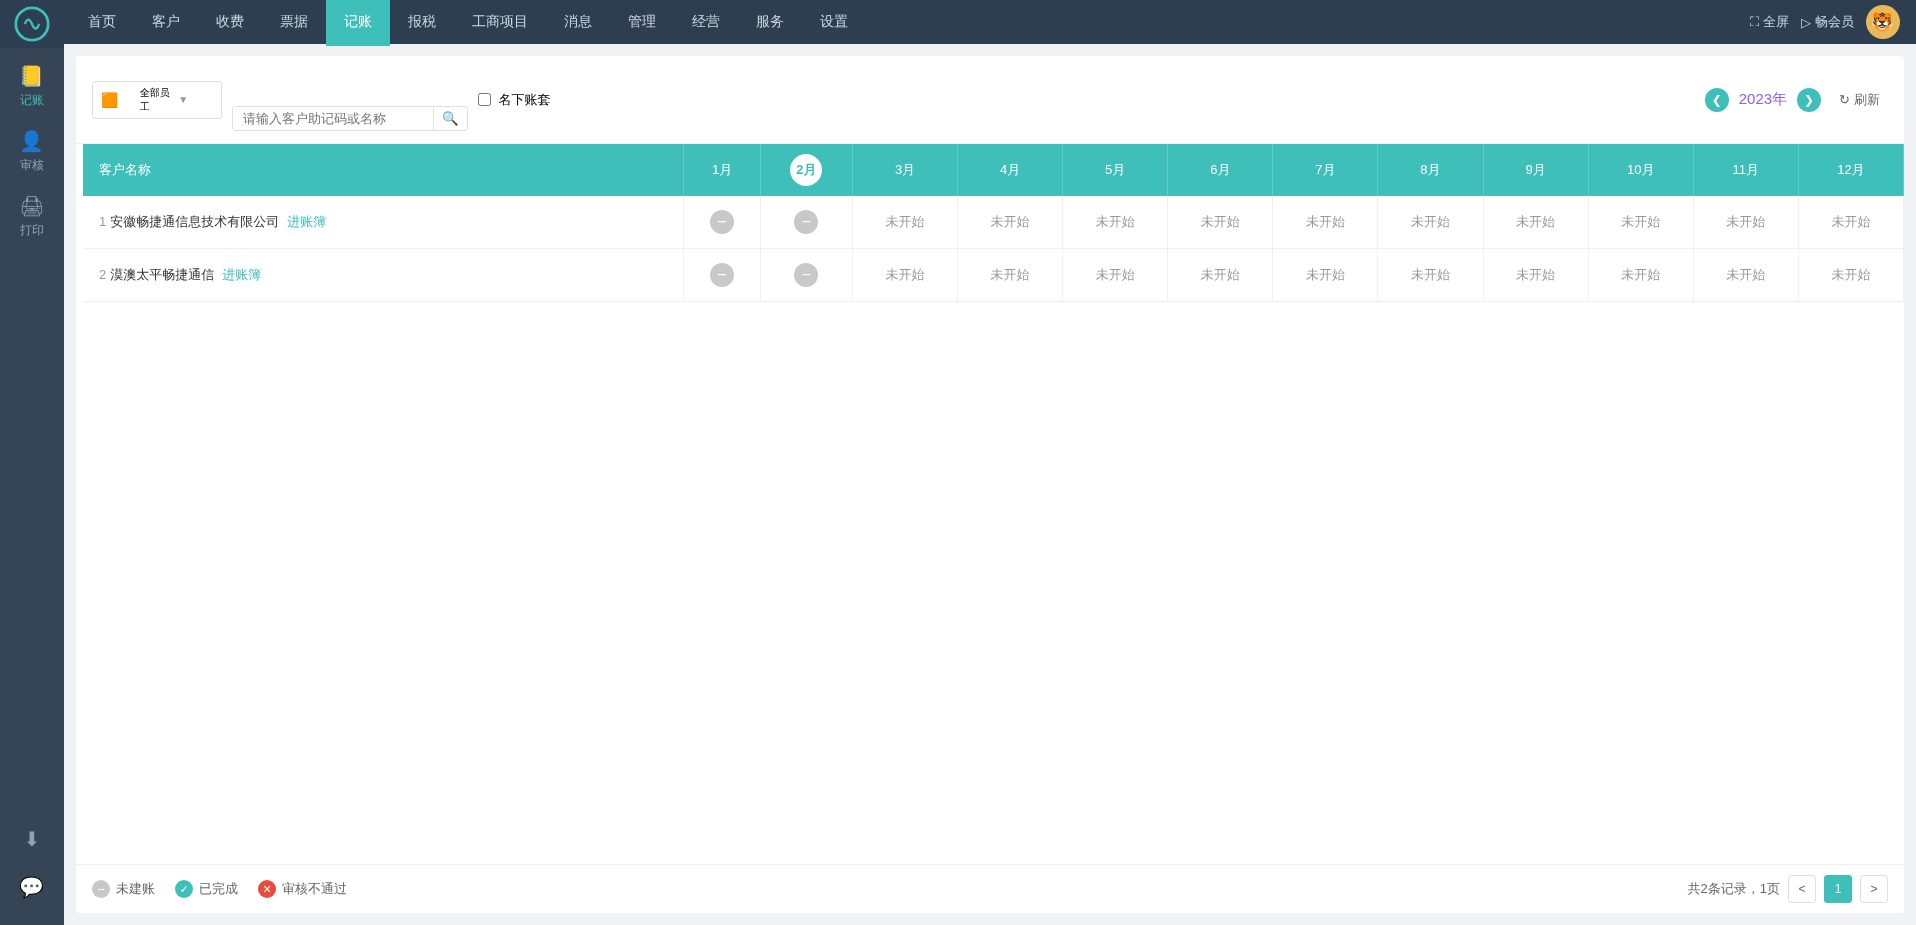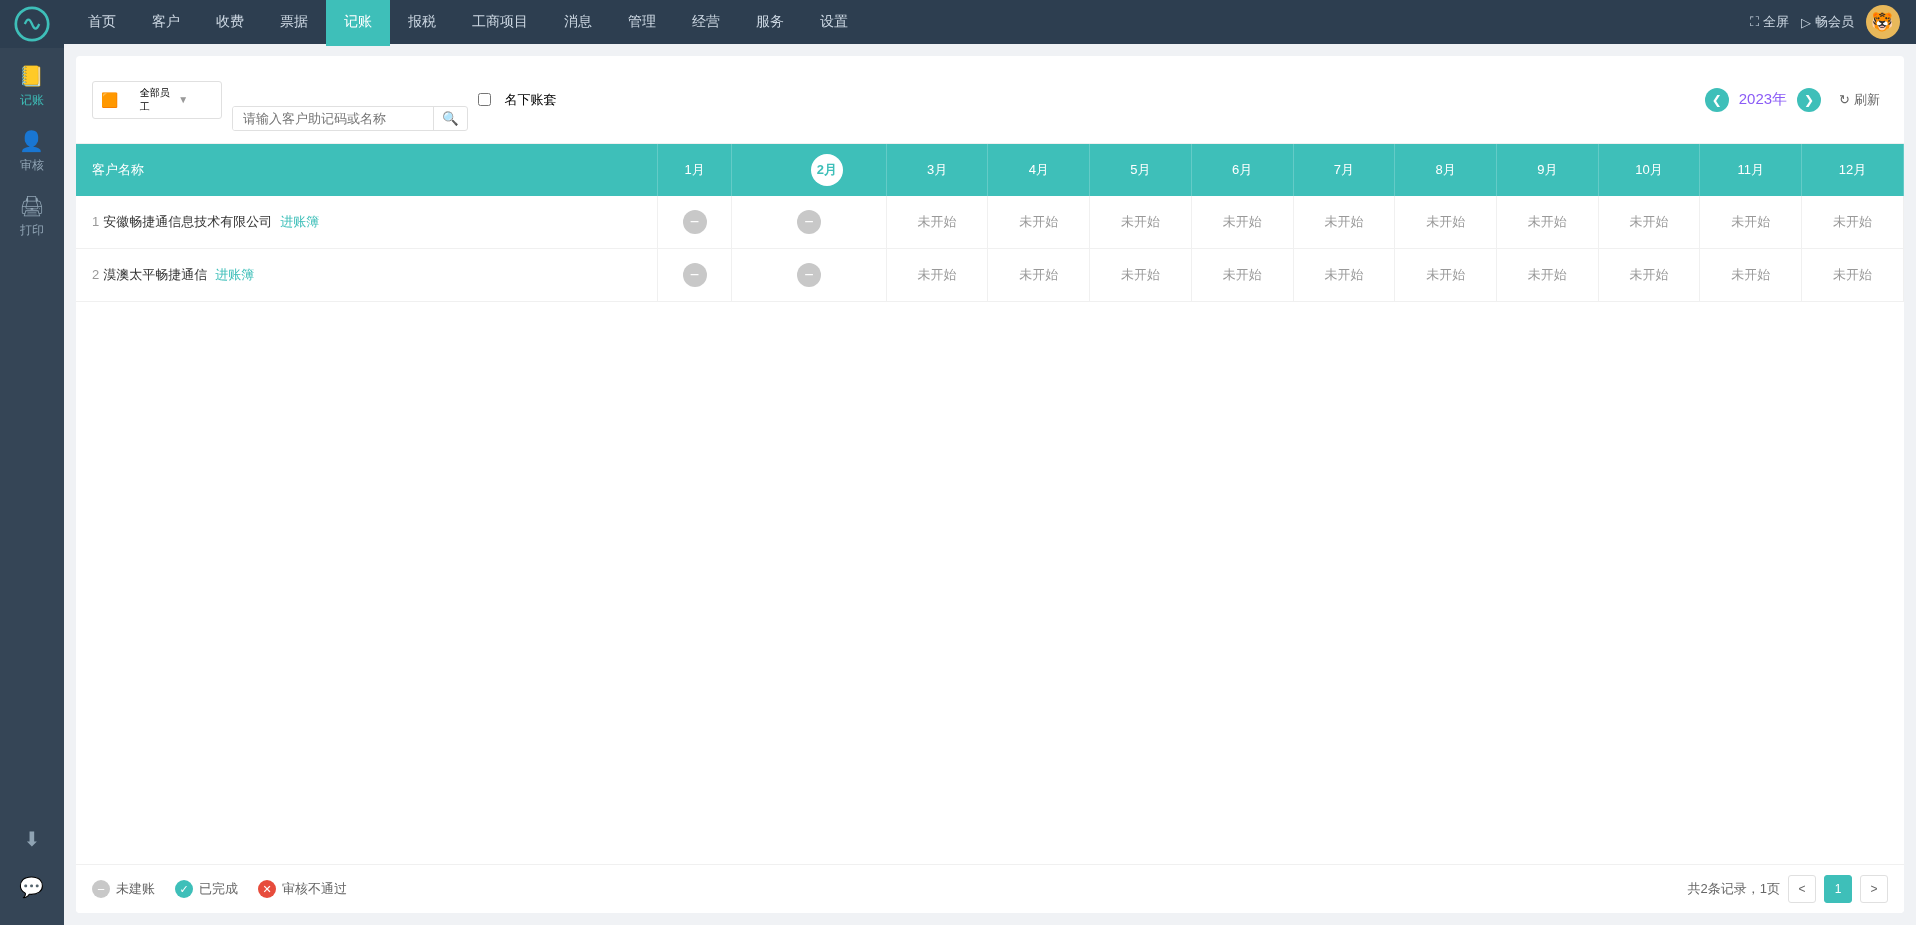--- a/index.html
+++ b/index.html
@@ -175,21 +175,21 @@
       background: none;
       border: none;
       border-left: 1px solid #e0e0e0;
       padding: 4px 8px;
       cursor: pointer;
       color: #666;
     }
     .checkbox-wrap {
       display: flex;
       align-items: center;
-      gap: 14px;
+      gap: 8px;
       cursor: pointer;
     }
     .checkbox-wrap input { cursor: pointer; }
     .year-nav {
       display: flex;
       align-items: center;
       gap: 10px;
       margin-left: auto;
     }
     .year-nav .nav-arrow {
@@ -217,20 +217,21 @@
       cursor: pointer;
       font-size: 13px;
       padding: 4px 8px;
       border-radius: 3px;
     }
 
     
     .table-container {
       flex: 1;
       overflow: auto;
+      padding-left: 7px;
     }
     table {
       width: 100%;
       border-collapse: collapse;
       min-width: 1400px;
     }
     thead tr {
       background: #3ebfb9;
       color: #fff;
     }
@@ -248,21 +249,20 @@
     .month-circle {
       display: inline-flex;
       align-items: center;
       justify-content: center;
       width: 32px;
       height: 32px;
       background: #fff;
       color: #3ebfb9;
       border-radius: 50%;
       font-weight: 600;
-      margin-left: 36px;
     }
     tbody tr {
       border-bottom: 1px solid #f0f0f0;
     }
     tbody td {
       padding: 14px 8px;
       text-align: center;
       font-size: 13px;
       color: #333;
       border-right: 1px solid #f0f0f0;

